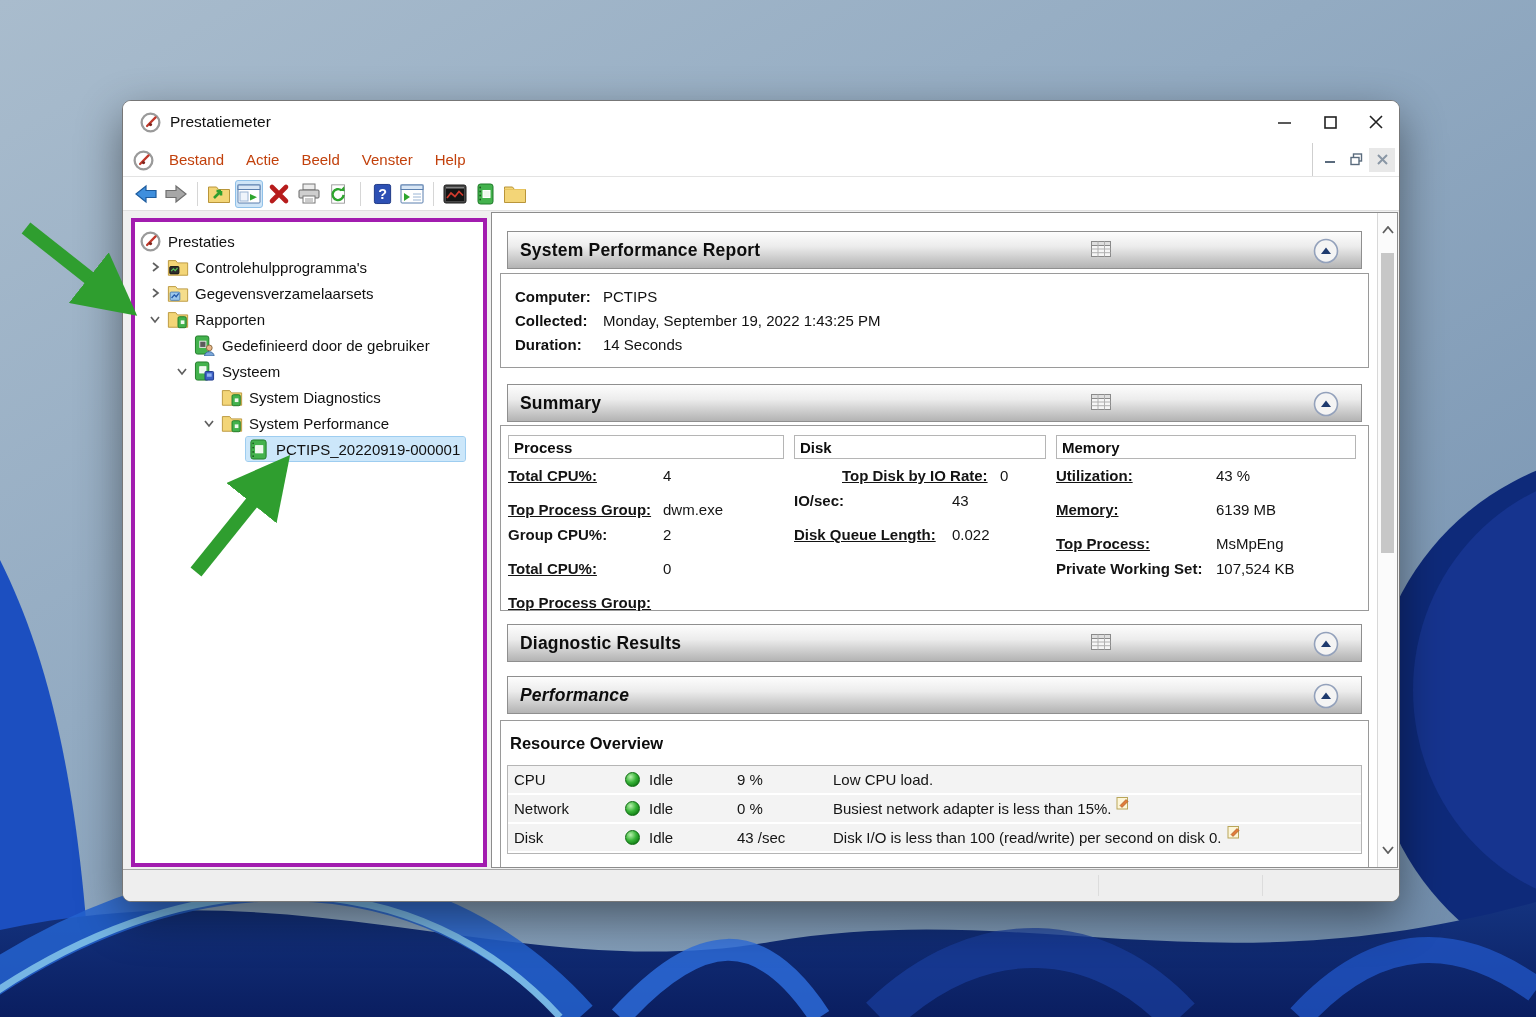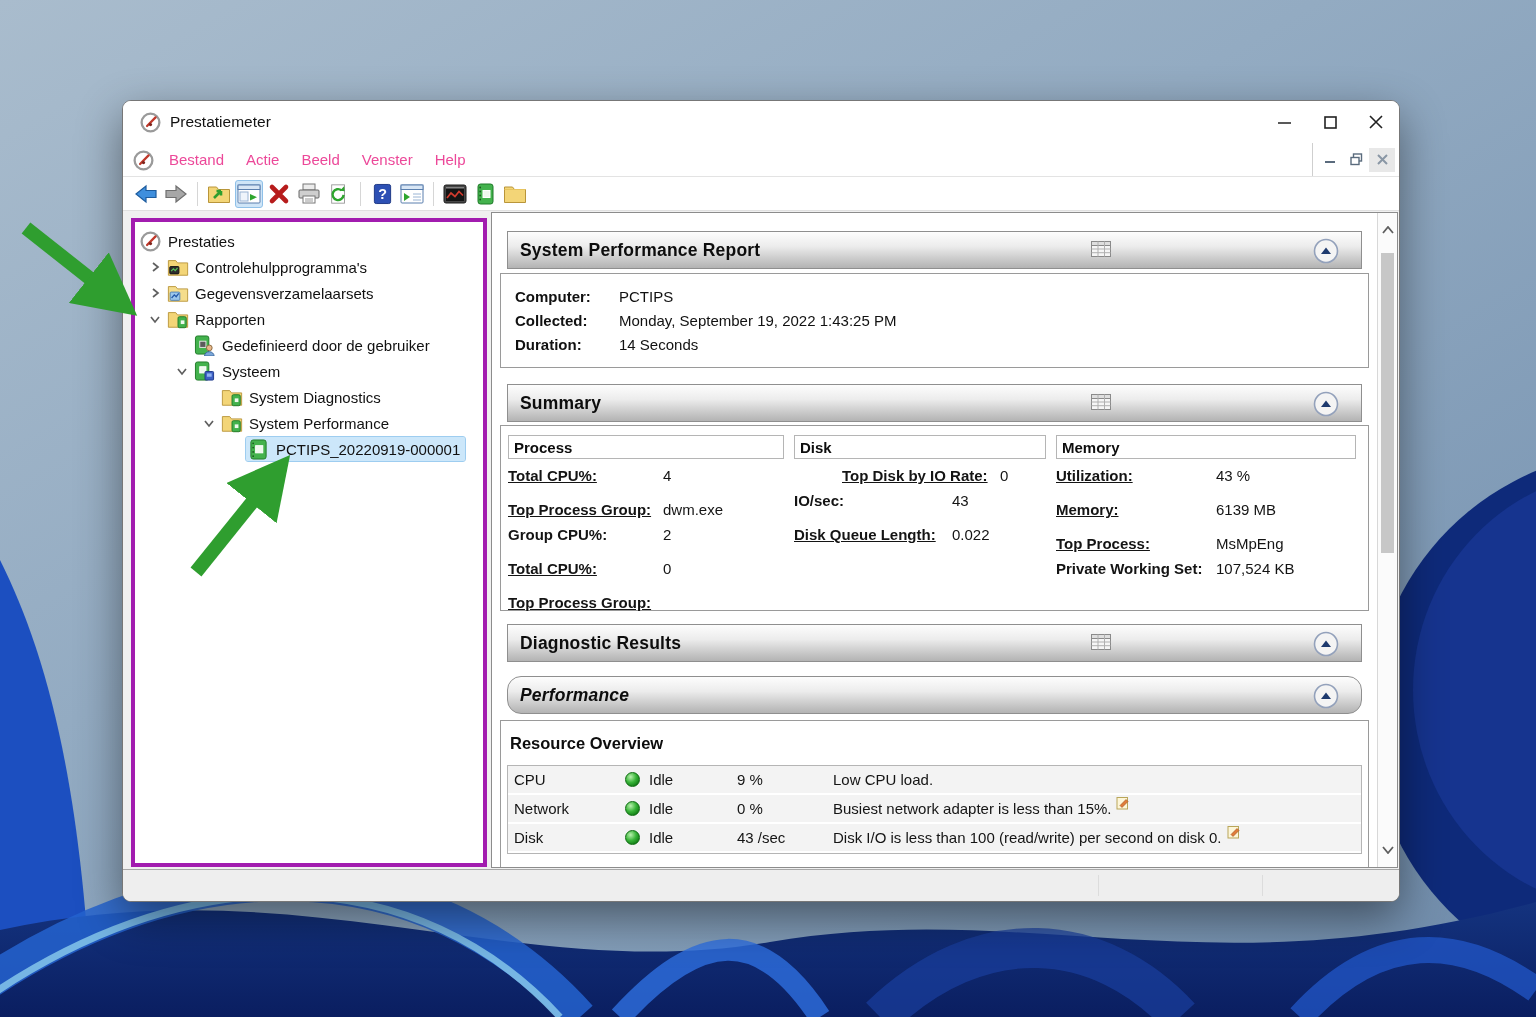--- a/index.html
+++ b/index.html
@@ -19,21 +19,21 @@
     display:flex; align-items:center; }
   .titlebar .app-icon { margin-left:17px; width:21px; height:21px; }
   .titlebar .title { margin-left:9px; font-size:15.5px; color:#111; }
   .caption-btns { margin-left:auto; display:flex; height:100%; }
   .cap-btn { width:46px; height:100%; display:flex; align-items:center; justify-content:center; }
   .cap-btn svg { display:block; }
 
   .menubar { position:absolute; left:0; top:42px; right:0; height:34px; background:#fff;
     border-bottom:1px solid #e3e3e3; display:flex; align-items:center; }
   .menubar .app-icon { margin-left:10px; width:19px; height:19px; }
-  .menu-item { padding:4px 11px; font-size:15px; color:#ec4899; cursor:default; }
+  .menu-item { padding:4px 11px; font-size:15px; color:#c2410c; cursor:default; }
   .mdi-btns { margin-left:auto; display:flex; align-items:center; height:100%;
     border-left:1px solid #cfcfcf; padding:0 4px; }
   .mdi-btn { width:26px; height:24px; display:flex; align-items:center; justify-content:center; color:#5a6b7d; }
   .mdi-btn.close { background:#e8e8e8; }
 
   .toolbar { position:absolute; left:0; top:76px; right:0; height:34px; background:#fff;
     border-bottom:1px solid #e0e0e0; display:flex; align-items:center; padding-left:8px; }
   .tb-btn { width:28px; height:28px; display:flex; align-items:center; justify-content:center;
     border:1px solid transparent; border-radius:3px; margin:0 1px; }
   .tb-btn.active { background:#cfe5f7; border-color:#8fc0e8; }
@@ -66,21 +66,21 @@
 
   .section-header { margin:0 15px; height:38px; position:relative;
     background:linear-gradient(#fdfdfd 0%,#ececec 40%,#cfcfcf 70%,#b3b3b3 100%);
     border:1px solid #8f8f8f; display:flex; align-items:center; }
   .section-title { font-size:17.5px; font-weight:bold; color:#0d0d0d; margin-left:12px; letter-spacing:.2px; }
   .section-title.italic { font-style:italic; }
   .hdr-grid { position:absolute; left:583px; top:9px; }
   .hdr-collapse { position:absolute; right:22px; top:6px; width:26px; height:26px; }
 
   .info-box { margin:4px 8px 0 8px; border:1px solid #9a9a9a; background:#fff; padding:11px 0 10px 14px; }
-  .info-row { display:flex; font-size:15px; line-height:24px; color:#111;gap:16px; }
+  .info-row { display:flex; font-size:15px; line-height:24px; color:#111; }
   .info-label { font-weight:bold; width:88px; }
 
   .summary-box { margin:3px 8px 0 8px; border:1px solid #9a9a9a; background:#fff;
     height:186px; padding:9px 8px 0 7px; display:flex; gap:10px; }
   .sum-col { flex:0 0 auto; }
   .sum-col-hdr { border:1px solid #b5b5b5; height:24px; font-size:15px; font-weight:bold;
     display:flex; align-items:center; padding-left:5px; color:#0d0d0d; }
   .sum-row { display:flex; font-size:15px; margin-top:8px; line-height:17px; color:#141414; }
   .sum-row.gap { margin-top:17px; }
   .sum-label { font-weight:bold; flex:0 0 auto; }
@@ -574,21 +574,21 @@
                 <line x1="13.5" y1="0.5" x2="13.5" y2="15.5" stroke="#b0b0b0"></line>
                 <line x1="0.5" y1="8" x2="19.5" y2="8" stroke="#b0b0b0"></line>
                 <line x1="0.5" y1="11.7" x2="19.5" y2="11.7" stroke="#b0b0b0"></line>
               </svg></span>
           <span class="hdr-collapse col-ic"><svg width="26" height="26" viewBox="0 0 26 26">
                 <circle cx="13" cy="13" r="11.5" fill="#f4f4f4" stroke="#93a1bb" stroke-width="1.6"></circle>
                 <path d="M8 16 L13 9.5 L18 16 Z" fill="#1e3a6e"></path>
               </svg></span>
         </div>
 
-        <div class="section-header" style="margin-top:14px;border-radius:14px;">
+        <div class="section-header" style="margin-top:14px;">
           <span class="section-title italic">Performance</span>
           <span class="hdr-collapse col-ic"><svg width="26" height="26" viewBox="0 0 26 26">
                 <circle cx="13" cy="13" r="11.5" fill="#f4f4f4" stroke="#93a1bb" stroke-width="1.6"></circle>
                 <path d="M8 16 L13 9.5 L18 16 Z" fill="#1e3a6e"></path>
               </svg></span>
         </div>
 
         <div class="ro-panel">
           <div class="ro-title">Resource Overview</div>
           <div class="ro-table">

